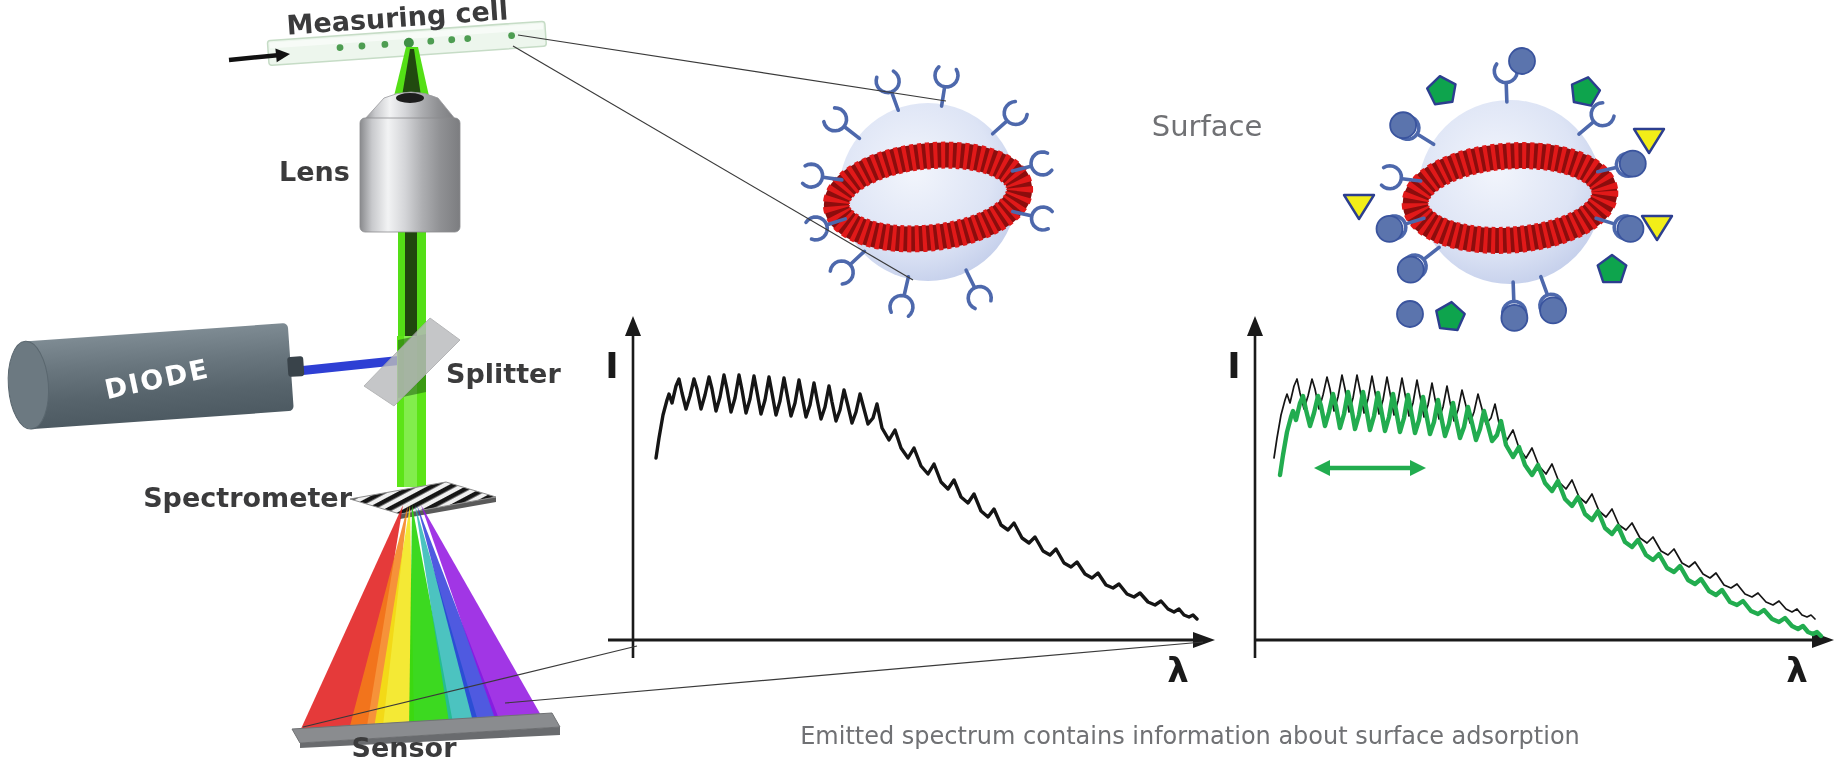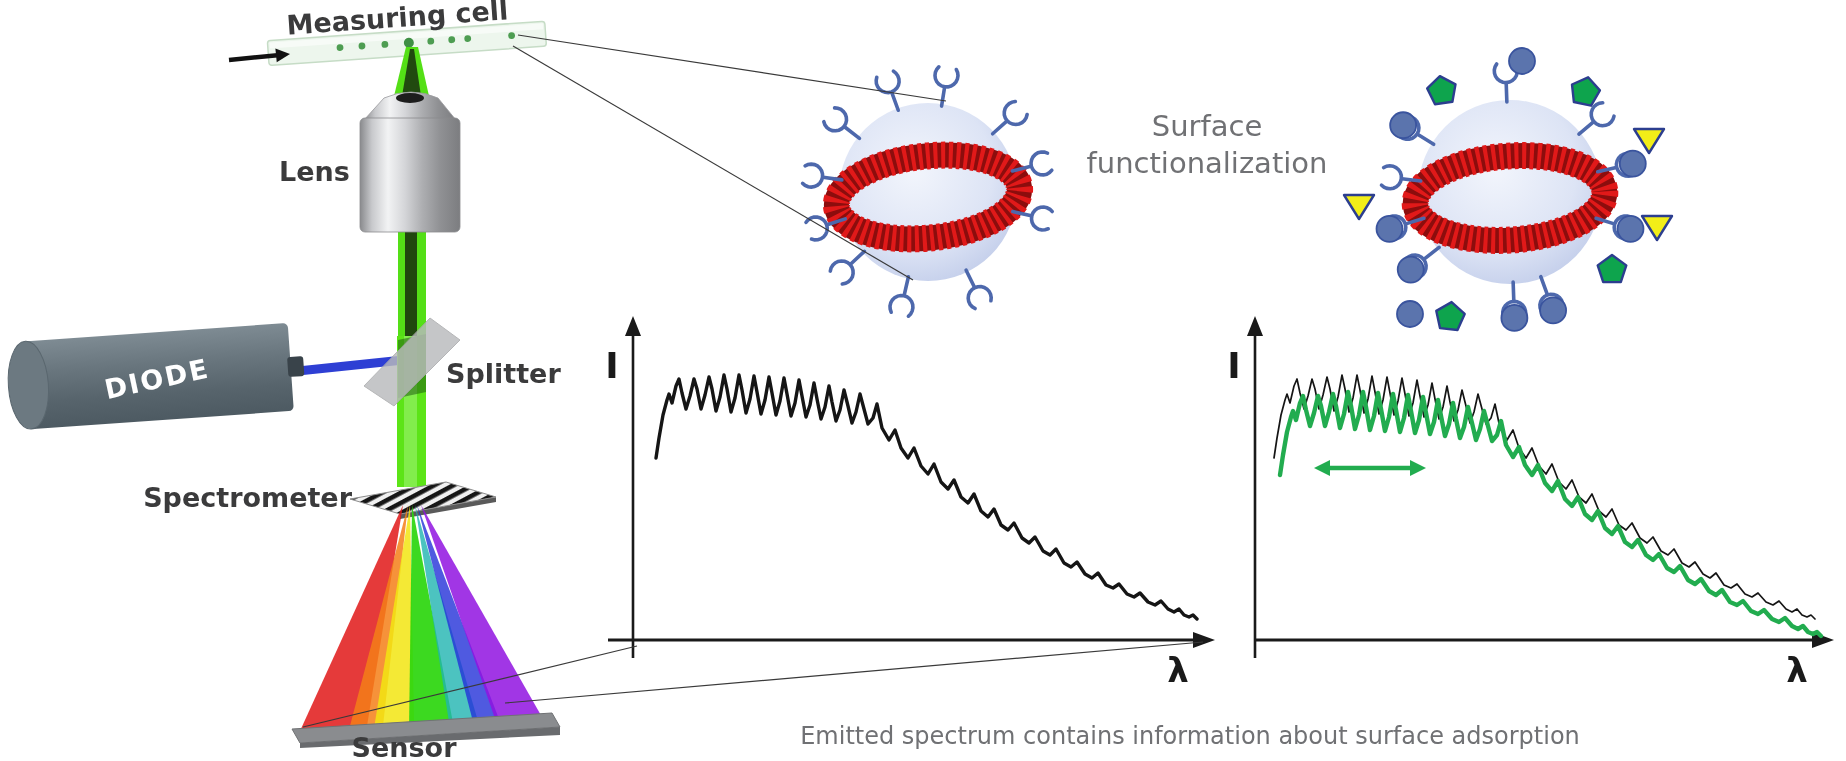--- a/index.html
+++ b/index.html
@@ -214,16 +214,15 @@
         <line x1="505" y1="703" x2="1203" y2="642" stroke="#3a3a3a" stroke-width="1.2"></line>
       </g>
   <g id="g-arrows">
         <line x1="229" y1="60" x2="282.68" y2="54.72" stroke="#111111" stroke-width="4.5"></line>
         <polygon points="290,54 276.7524541372092,62.33681765503212 275.38201835829983,48.40405390278666" fill="#111111"></polygon>
       </g>
 </svg>
 
 <div class="caption func-caption">
   <div>Surface</div>
-  <div>functionalization</div>
 </div>
 <div class="caption bottom-caption">Emitted spectrum contains information about surface adsorption</div>
 </div>
 
 </body></html>

